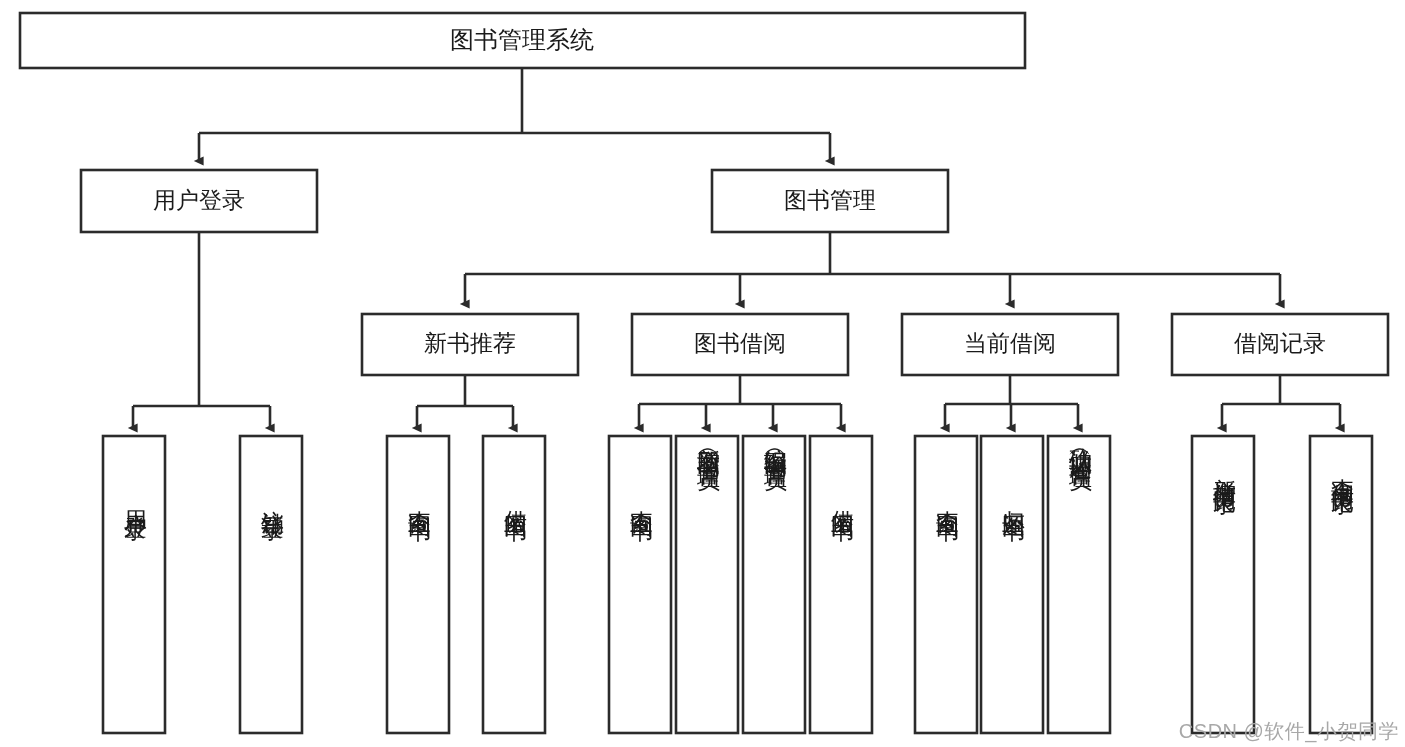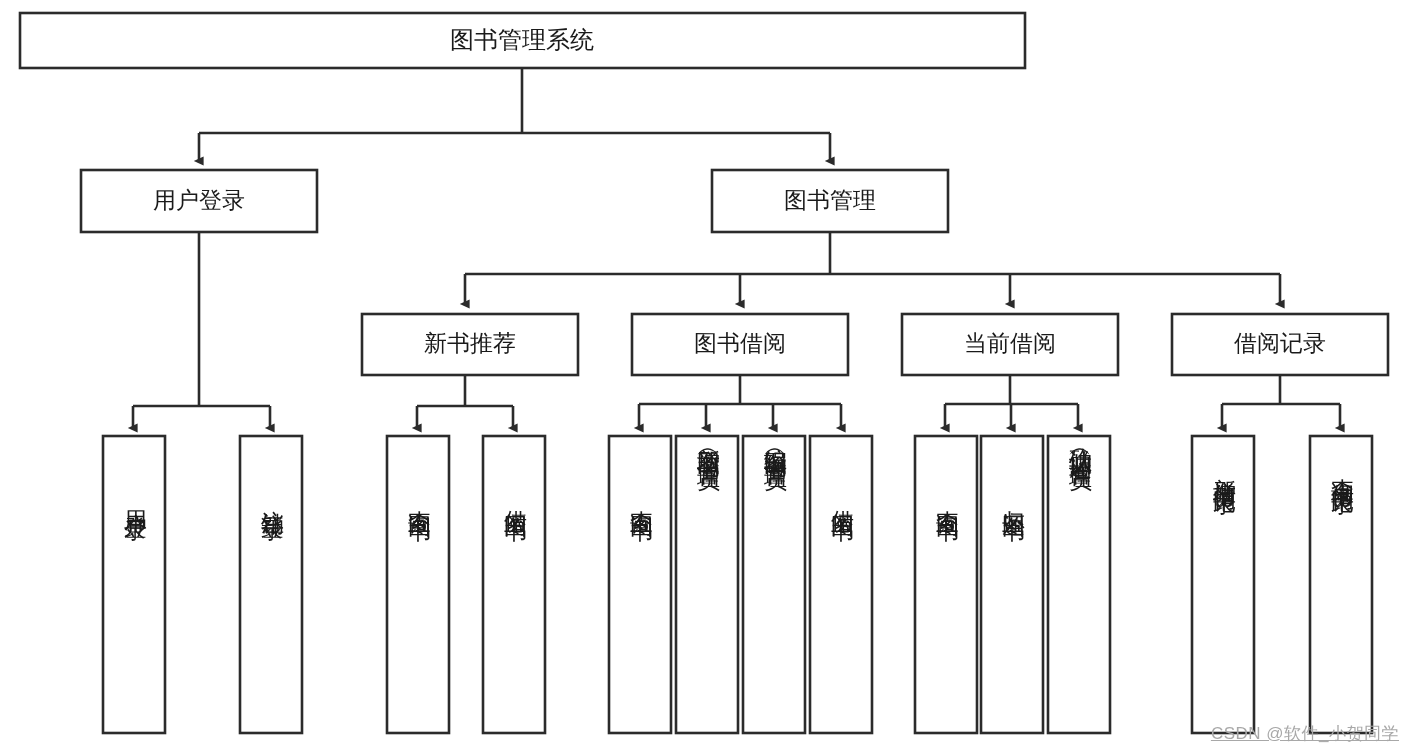--- a/index.html
+++ b/index.html
@@ -50,25 +50,24 @@
     glyph-orientation-vertical: 0;
     text-orientation: upright;
     letter-spacing: 3px;
   }
   .title-label { font-size: 24px; }
   .watermark {
     position: absolute;
     right: 6px;
     bottom: 2px;
     font-family: "Liberation Sans", "DejaVu Sans", sans-serif;
-    font-size: 17px;
+    font-size: 20px;
     color: #a8a8a8;
     letter-spacing: 0.5px;
     user-select: none;
-    text-decoration: underline;
   }
 </style>
 </head>
 <body>
 
 <div id="diagram-root">
 
   <svg class="flow" viewBox="0 0 1405 747">
     <defs>
       <marker id="arrow" markerWidth="11" markerHeight="11" refX="5.2" refY="5" orient="auto" markerUnits="userSpaceOnUse">

